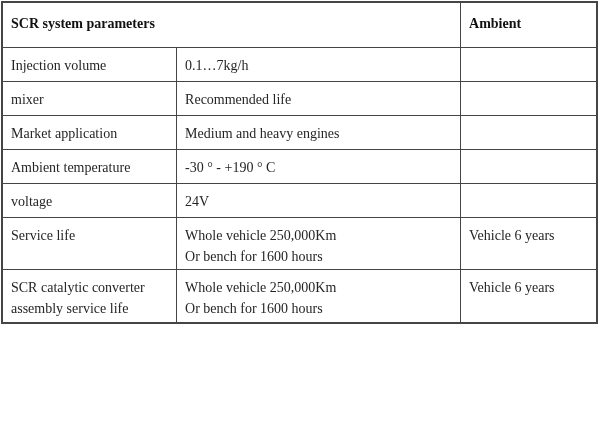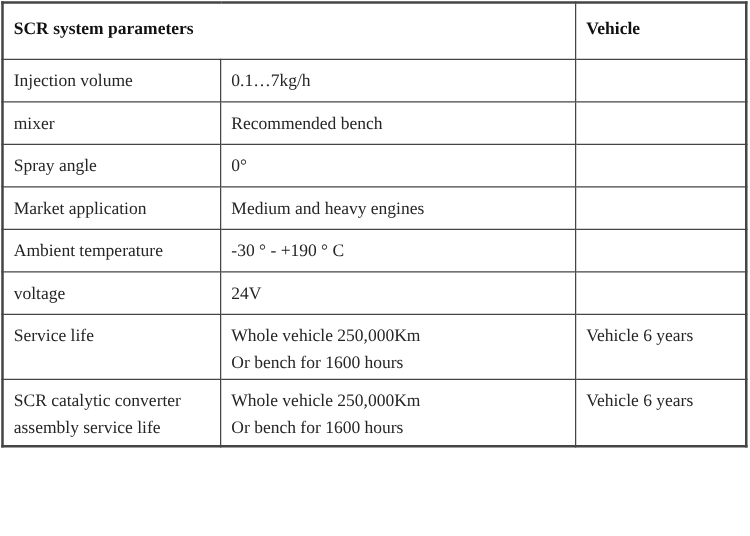--- a/index.html
+++ b/index.html
@@ -56,41 +56,36 @@
   <table class="spec">
     <colgroup>
       <col class="col-param">
         <col class="col-value">
         <col class="col-remark">
     </colgroup>
 
     <tbody>
         <tr class="hdr">
       <th colspan="2">SCR system parameters</th>
-      <th>Vehicle</th>
+      <th>Ambient</th>
     </tr>
 
     <tr class="r-short">
       <td>Injection volume</td>
       <td>0.1…7kg/h</td>
       <td></td>
     </tr>
 
 
     <tr class="r-short">
       <td>mixer</td>
-      <td>Recommended bench</td>
+      <td>Recommended life</td>
       <td></td>
     </tr>
 
-    <tr class="r-short">
-      <td>Spray angle</td>
-      <td>0°</td>
-      <td></td>
-    </tr>
 
     <tr class="r-short">
       <td>Market application</td>
       <td>Medium and heavy engines</td>
       <td></td>
     </tr>
 
 
     <tr class="r-short">
       <td>Ambient temperature</td>

